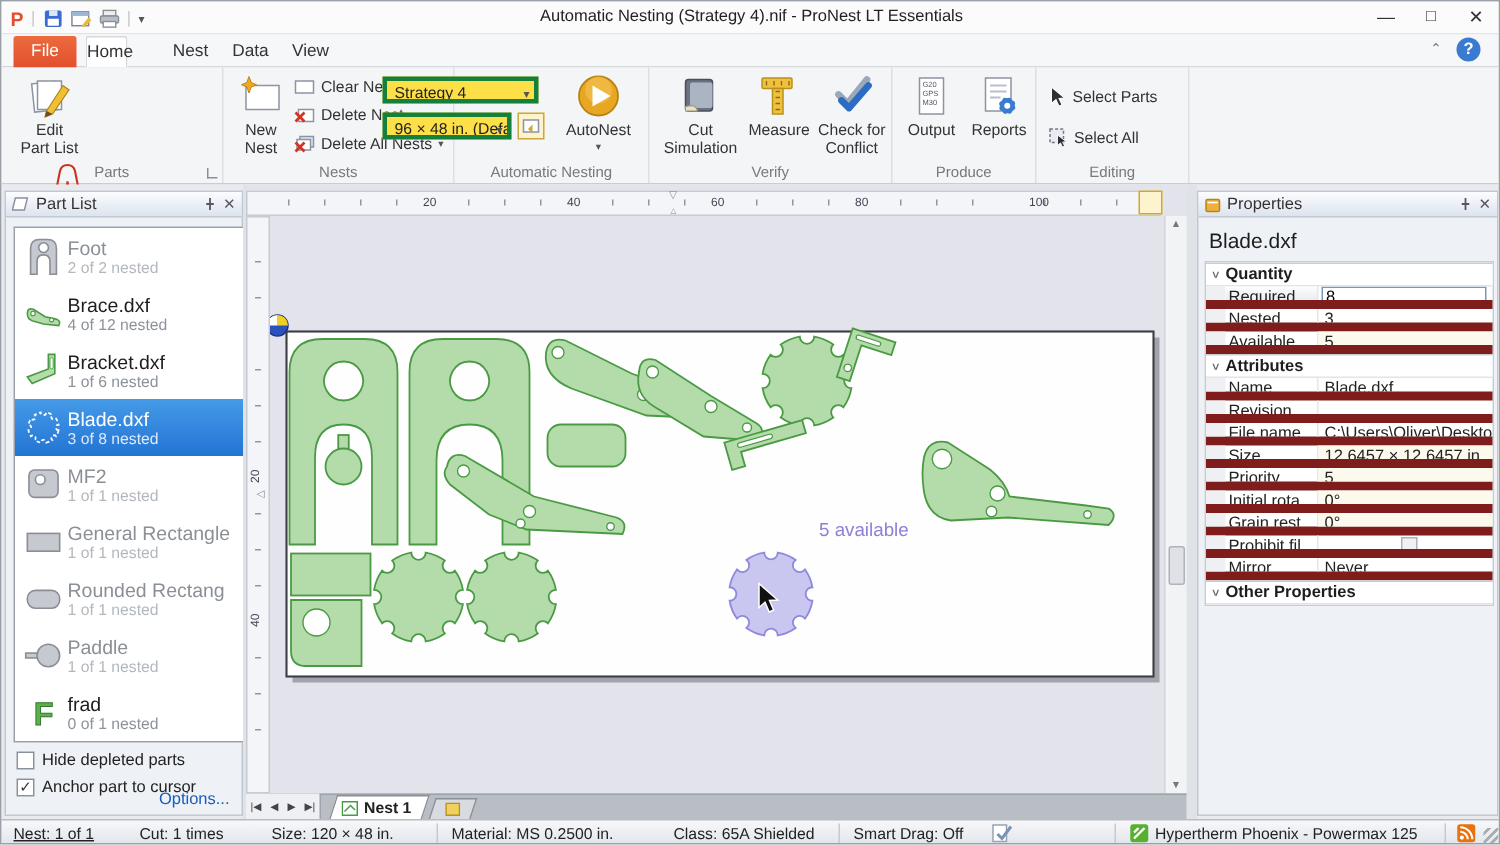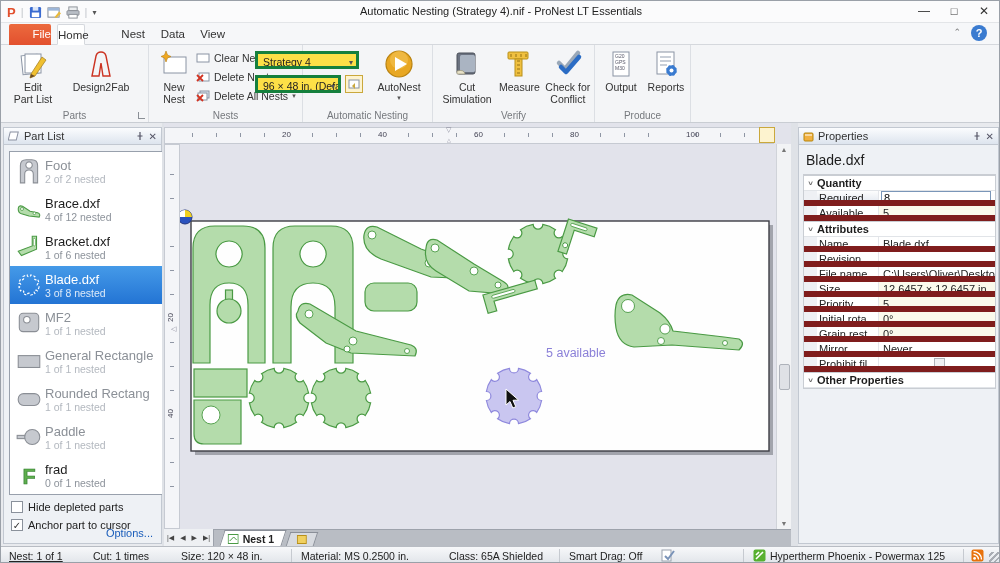--- a/index.html
+++ b/index.html
@@ -8,21 +8,21 @@
   
   #titlebar{position:absolute;left:0;top:0;width:1000px;height:22px;background:#fbfbfc;border-bottom:1px solid #e3e5e8;}
   .qat{position:absolute;left:6px;top:2px;display:flex;align-items:center;gap:5px;height:18px;}
   .qat .sep{color:#c3c7cc;font-size:11px;}
   .qat .caret{font-size:8px;color:#555;}
   #win-title{position:absolute;left:0;right:0;top:4px;text-align:center;font-size:11px;color:#222;}
   .win-btns{position:absolute;right:2px;top:0;display:flex;}
   .win-btn{width:30px;height:21px;text-align:center;font-size:12px;color:#333;line-height:20px;}
   
   #tabrow{position:absolute;left:0;top:22px;width:1000px;height:22px;background:#f6f7f9;border-bottom:1px solid #d5d8dd;}
-  .rtab{position:absolute;top:1px;height:21px;line-height:20px;font-size:11.5px;color:#333;text-align:right;}
+  .rtab{position:absolute;top:1px;height:21px;line-height:20px;font-size:11.5px;color:#333;text-align:center;}
   .rtab.file{background:linear-gradient(#ec6a3e,var(--accent));color:#fff;width:42px;border-radius:2px 2px 0 0;}
   .rtab.active{background:#ffffff;border:1px solid #d5d8dd;border-bottom:1px solid #fff;border-radius:2px 2px 0 0;}
   #ribbon-collapse{position:absolute;right:38px;top:26px;font-size:9px;color:#777;}
   #help-btn{position:absolute;right:12px;top:24px;width:16px;height:16px;border-radius:50%;background:#3a7bd0;color:#fff;font-size:11px;font-weight:bold;text-align:center;line-height:16px;}
   
   #ribbon{position:absolute;left:0;top:44px;width:1000px;height:78px;background:#f4f5f7;border-bottom:1px solid #c9cdd3;}
   .grp{position:absolute;top:0;height:77px;border-right:1px solid #dcdfe4;}
   .grp-lbl{position:absolute;left:0;right:0;bottom:1px;text-align:center;font-size:10px;color:#76797e;}
   .launcher{position:absolute;right:3px;bottom:3px;width:7px;height:7px;border-left:1px solid #8a8f96;border-bottom:1px solid #8a8f96;}
   .grp-body{position:absolute;left:0;top:2px;right:0;height:60px;display:flex;align-items:flex-start;}
@@ -146,21 +146,21 @@
     <div class="rtab" style="left:108px;width:36px;">Nest</div>
     <div class="rtab" style="left:148px;width:36px;">Data</div>
     <div class="rtab" style="left:188px;width:36px;">View</div>
   </div>
   <span id="ribbon-collapse">⌃</span>
   <span id="help-btn">?</span>
 
   <div id="ribbon">
 
     <div class="grp" style="left:0;width:148px;">
-      <div class="grp-body" style="padding-left:4px;">
+      <div class="grp-body" style="padding-left:4px;flex-direction:column;">
         <div class="bb">
           <svg width="30" height="30" viewBox="0 0 30 30">
             <rect x="4" y="6" width="16" height="19" fill="#fff" stroke="#8a94a4" transform="rotate(-6 12 15)"></rect>
             <rect x="7" y="5" width="16" height="19" fill="#fff" stroke="#8a94a4"></rect>
             <polygon points="13,25 24,8 28,11 17,27 12,29" fill="#f0c030" stroke="#a8842a" stroke-width="0.8"></polygon>
             <polygon points="12,29 13,25 17,27" fill="#6b4a24"></polygon>
           </svg>
           <span class="bb-lbl">Edit
 Part List</span>
         </div>
@@ -287,20 +287,38 @@
             <rect x="16" y="17" width="9" height="9" rx="2" transform="rotate(20 20.5 21.5)" fill="#3a7bd0"></rect>
             <rect x="16" y="17" width="9" height="9" rx="2" transform="rotate(65 20.5 21.5)" fill="#3a7bd0"></rect>
             <circle cx="20.5" cy="21.5" r="2" fill="#fff"></circle>
           </svg>
           <span class="bb-lbl">Reports</span>
         </div>
       </div>
       <div class="grp-lbl"><span>Produce</span></div>
     </div>
 
+    <div class="grp" style="left:690px;width:102px;">
+      <div style="position:absolute;left:8px;top:10px;display:flex;flex-direction:column;gap:8px;">
+        <div class="sb">
+          <svg width="12" height="13" viewBox="0 0 12 13">
+              <path d="M2,0 l0,11 3,-2.6 2,4.4 2,-0.9 -2,-4.3 3.8,-0.2 Z" fill="#2a2f38" stroke="#fff" stroke-width="0.7"></path>
+            </svg>
+          <span>Select Parts</span>
+        </div>
+        <div class="sb">
+          <svg width="13" height="13" viewBox="0 0 13 13">
+              <rect x="1" y="1" width="9" height="9" fill="#e8ecf2" stroke="#778" stroke-dasharray="2,1.4"></rect>
+              <path d="M6,5 l0,7 2,-1.7 1.3,2.7 1.4,-0.7 -1.3,-2.6 2.6,-0.2 Z" fill="#2a2f38" stroke="#fff" stroke-width="0.6"></path>
+            </svg>
+          <span>Select All</span>
+        </div>
+      </div>
+      <div class="grp-lbl"><span>Editing</span></div>
+    </div>
   </div>
 
   <div id="main">
 
     <div class="panel" style="left:2px;width:159px;">
       <div class="panel-hdr">
         <svg width="12" height="10" viewBox="0 0 12 10">
             <rect x="2.5" y="1" width="8" height="8" fill="#fff" stroke="#8a90a0" transform="skewX(-14)"></rect>
           </svg>
         <span class="ttl">Part List</span>
@@ -583,20 +601,25 @@
           <span class="chev">˅</span>
           <span>Quantity</span>
         </div>
         <div class="prow">
           <div class="gut"></div>
             <div class="plbl" style="background:linear-gradient(#fdfdfd,#e9edf3);">Required</div>
           <div class="pval" style="padding:0 2px;"><input id="req-input" value="8" style=""></div>
         </div>
         <div class="prow">
           <div class="gut"></div>
+            <div class="plbl">Nested</div>
+          <div class="pval">3</div>
+        </div>
+        <div class="prow">
+          <div class="gut"></div>
             <div class="plbl">Available</div>
           <div class="pval pale">5</div>
         </div>
         <div class="psec">
           <span class="chev">˅</span>
           <span>Attributes</span>
         </div>
         <div class="prow">
           <div class="gut"></div>
             <div class="plbl">Name</div>
@@ -627,29 +650,29 @@
             <div class="plbl">Initial rota</div>
           <div class="pval pale">0°</div>
         </div>
         <div class="prow">
           <div class="gut"></div>
             <div class="plbl">Grain rest</div>
           <div class="pval pale">0°</div>
         </div>
         <div class="prow">
           <div class="gut"></div>
-            <div class="plbl">Mirror</div>
-          <div class="pval">Never</div>
-        </div>
-        <div class="prow">
-          <div class="gut"></div>
             <div class="plbl">Prohibit fil</div>
           <div class="pval">
               <span class="pchk" style="display:block;"></span>
             </div>
+        </div>
+        <div class="prow">
+          <div class="gut"></div>
+            <div class="plbl">Mirror</div>
+          <div class="pval">Never</div>
         </div>
         <div class="psec">
           <span class="chev">˅</span>
           <span>Other Properties</span>
         </div>
       </div>
     </div>
   </div>
 
   <div id="statusbar">

